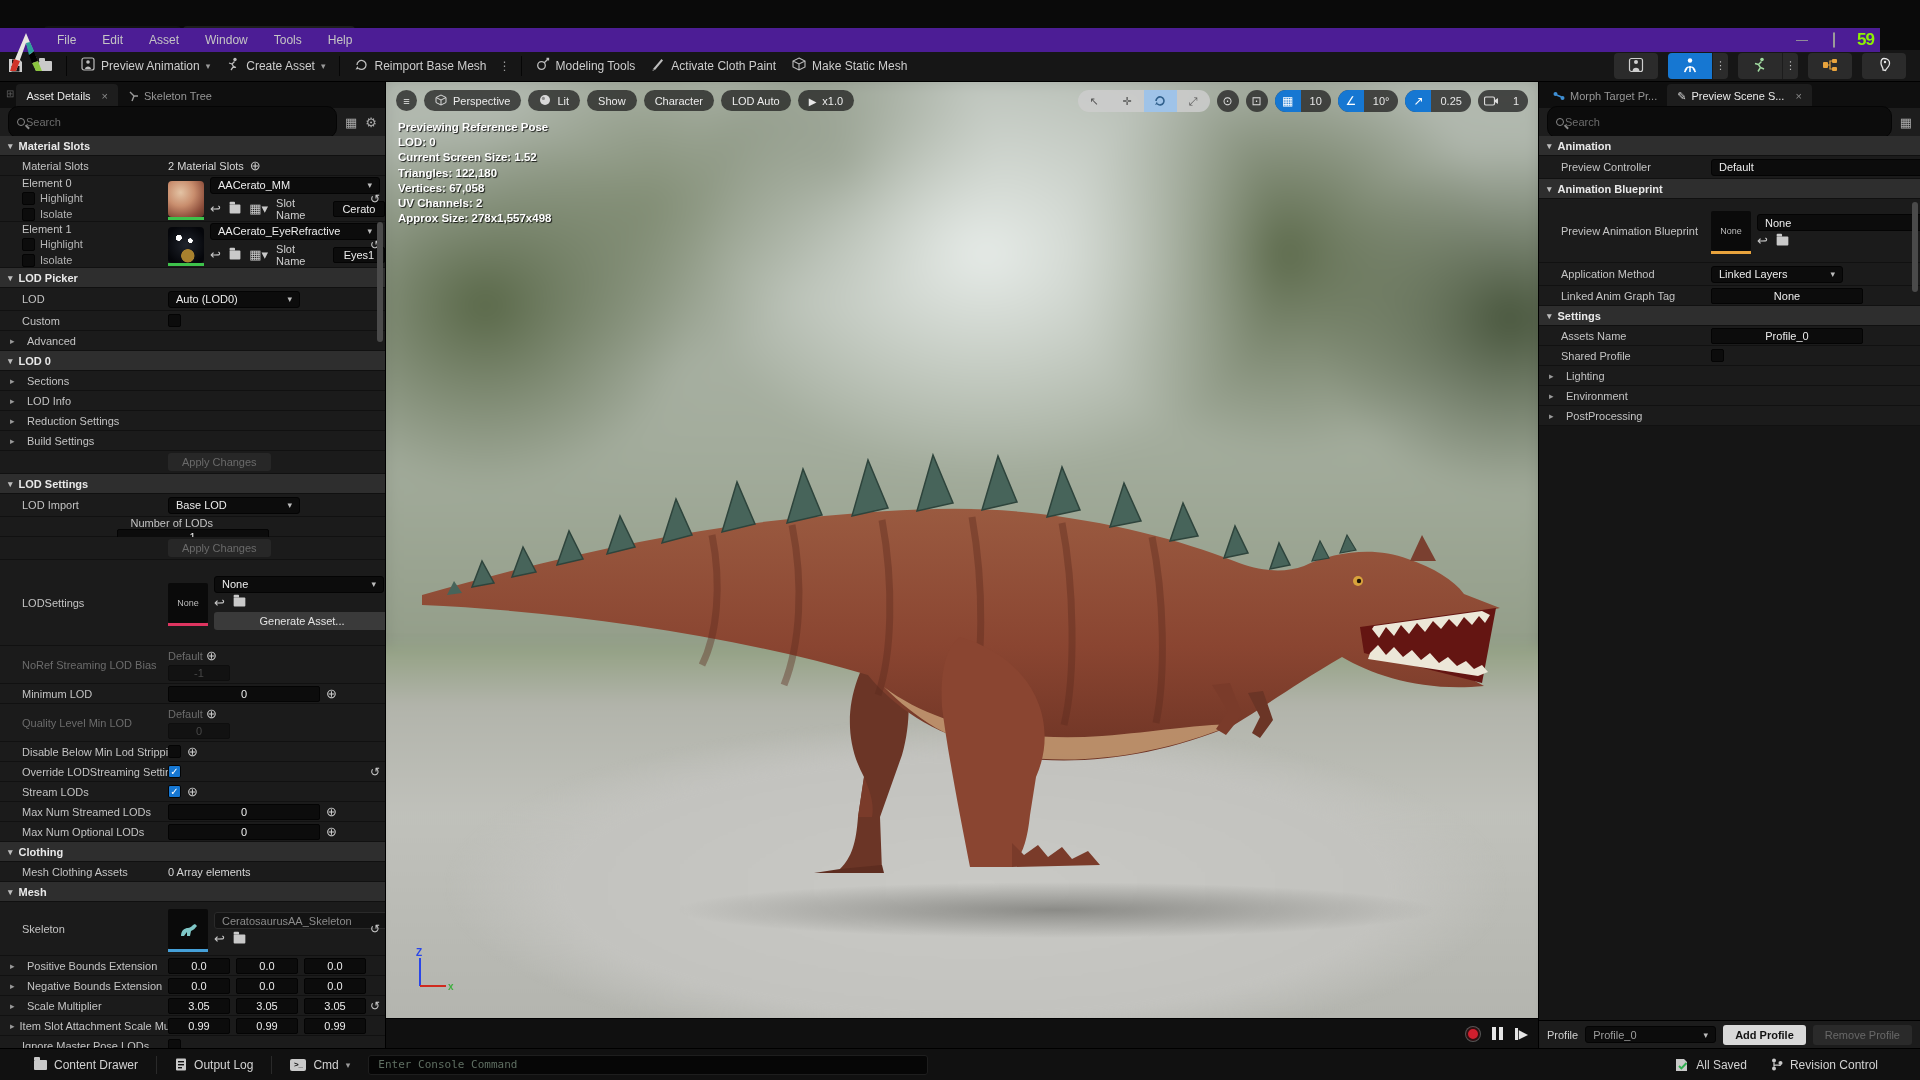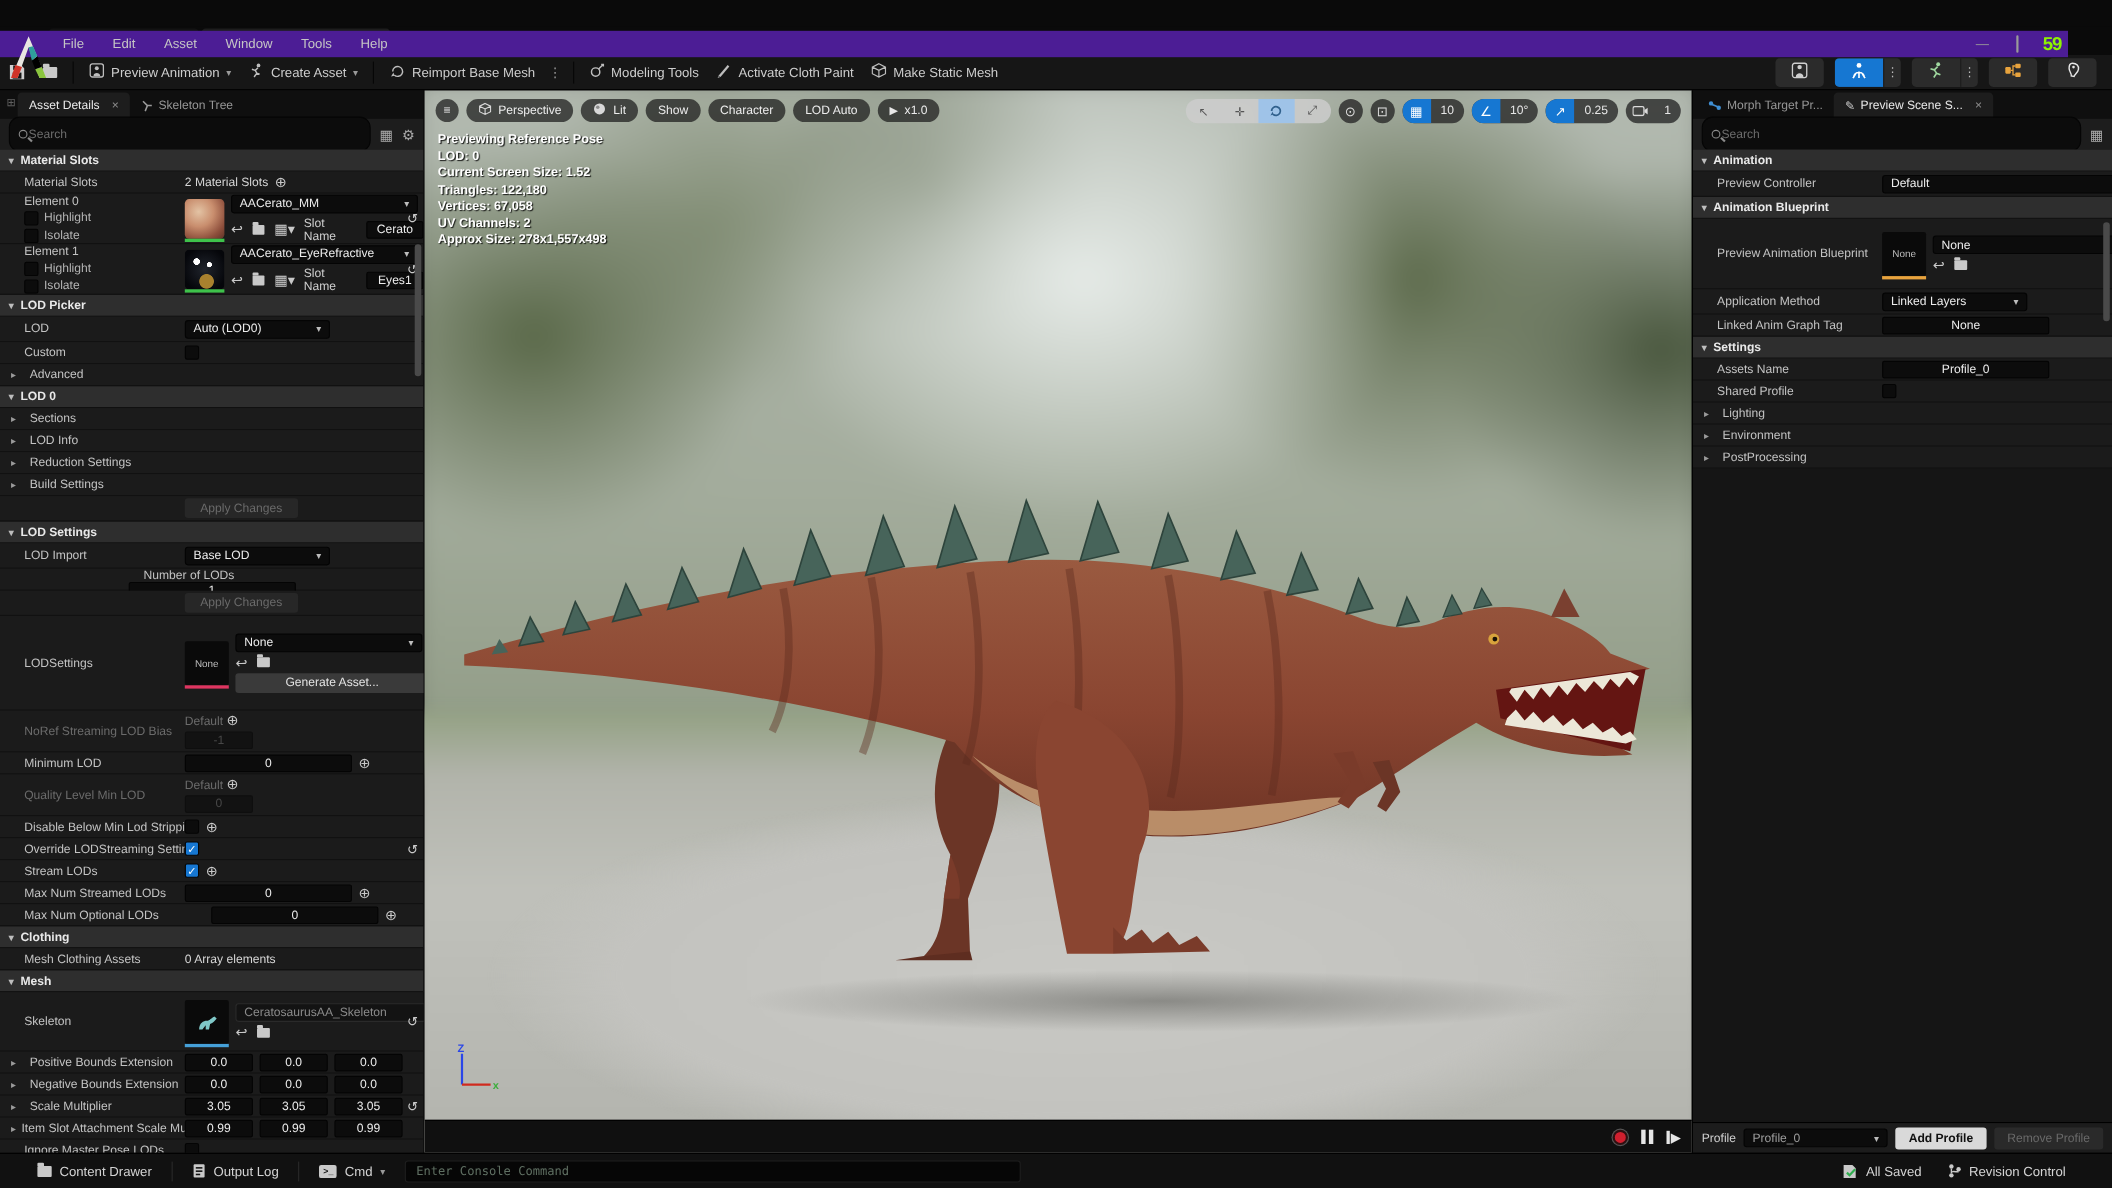--- a/index.html
+++ b/index.html
@@ -587,21 +587,21 @@
           <span class="lblc">
             <span>Max Num Streamed LODs</span>
           </span>
           <span class="valc">
             <span class="inp w150">
               <span>0</span>
             </span>
             <span class="micon">⊕</span>
           </span>
         </div>
-        <div class="prow" style="height: 20px; gap: 24px;">
+        <div class="prow" style="height: 20px;">
           <span class="lblc">
             <span>Max Num Optional LODs</span>
           </span>
           <span class="valc">
             <span class="inp w150">
               <span>0</span>
             </span>
             <span class="micon">⊕</span>
           </span>
         </div>

